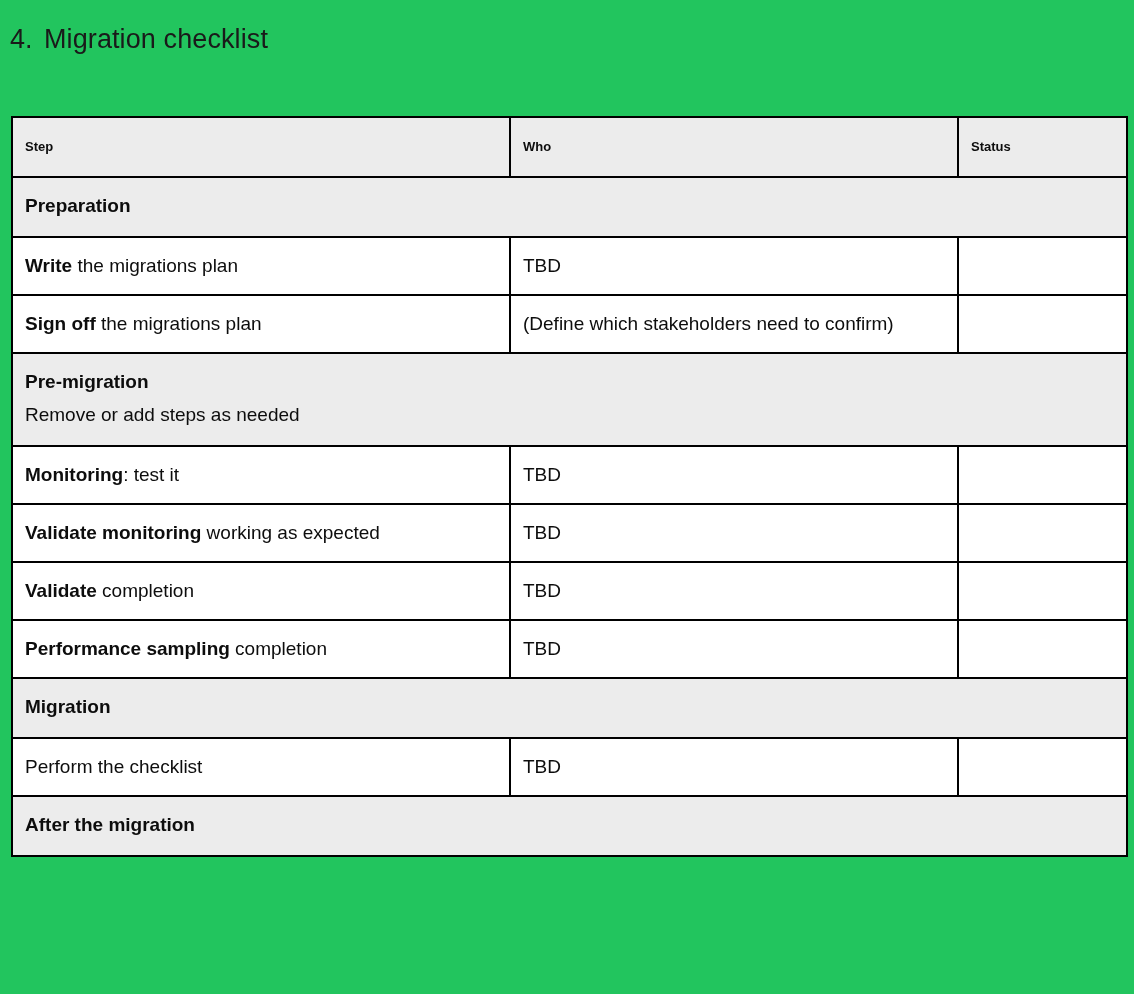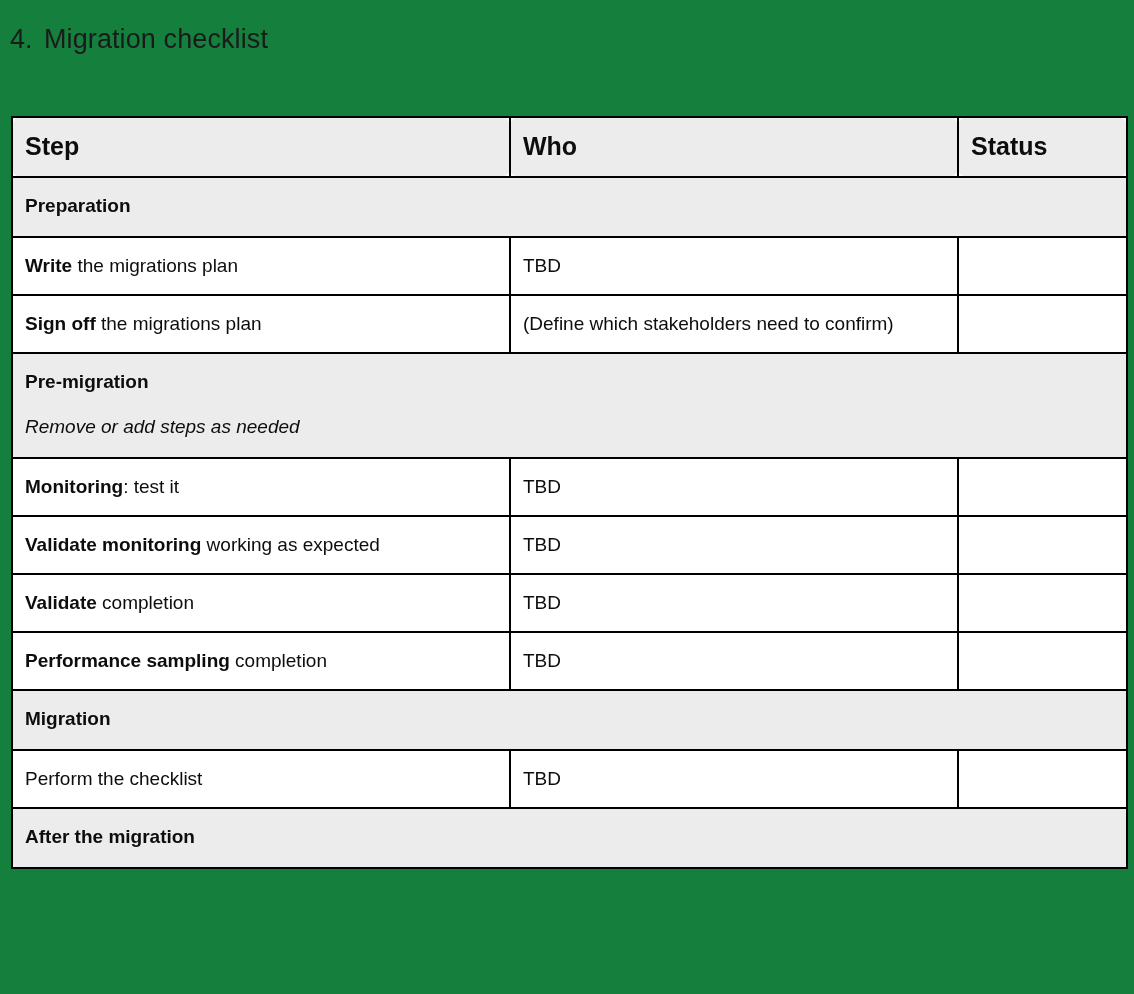--- a/index.html
+++ b/index.html
@@ -13,21 +13,21 @@
     overflow: hidden;
     font-family: "Liberation Sans", sans-serif;
     color: #000000;
     -webkit-font-smoothing: antialiased;
   }
 
   .page {
     position: relative;
     width: 1134px;
     height: 994px;
-    background: #15803d;
+    background: #22c55e;
     overflow: hidden;
   }
 
   
   .doc-heading {
     position: absolute;
     left: 10px;
     top: 22px;
     font-size: 27px;
     font-weight: 400;
@@ -67,40 +67,38 @@
     line-height: 29px;
     font-weight: 400;
     color: #0d0d0d;
     text-align: left;
     box-sizing: border-box;
   }
 
   table.checklist thead th {
     background: #ececec;
     font-weight: bold;
-    font-size: 25px;
+    font-size: 13px;
     padding-top: 14px;
     padding-bottom: 15px;
     height: 52px;
-    border-radius: 9px;
   }
 
   tr.section-row td {
     background: #ececec;
     font-weight: bold;
     padding-top: 13px;
     padding-bottom: 16px;
   }
   tr.section-row .section-note {
     display: block;
     font-weight: normal;
-    font-style: italic;
     font-size: 19px;
     line-height: 28px;
-    margin-top: 17px;
+    margin-top: 5px;
   }
 
   tr.step-row td.step-cell .lead {
     font-weight: bold;
   }
   tr.step-row td.step-cell.plain .lead {
     font-weight: normal;
   }
   td.who-cell,
   td.status-cell {

